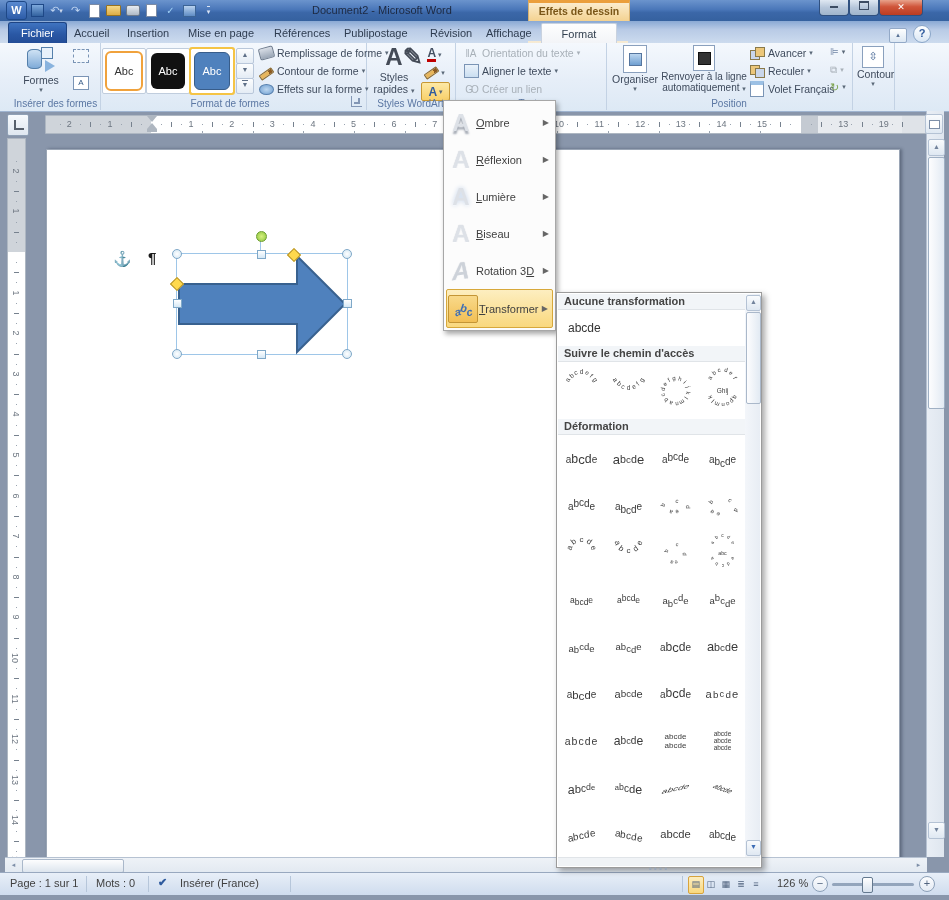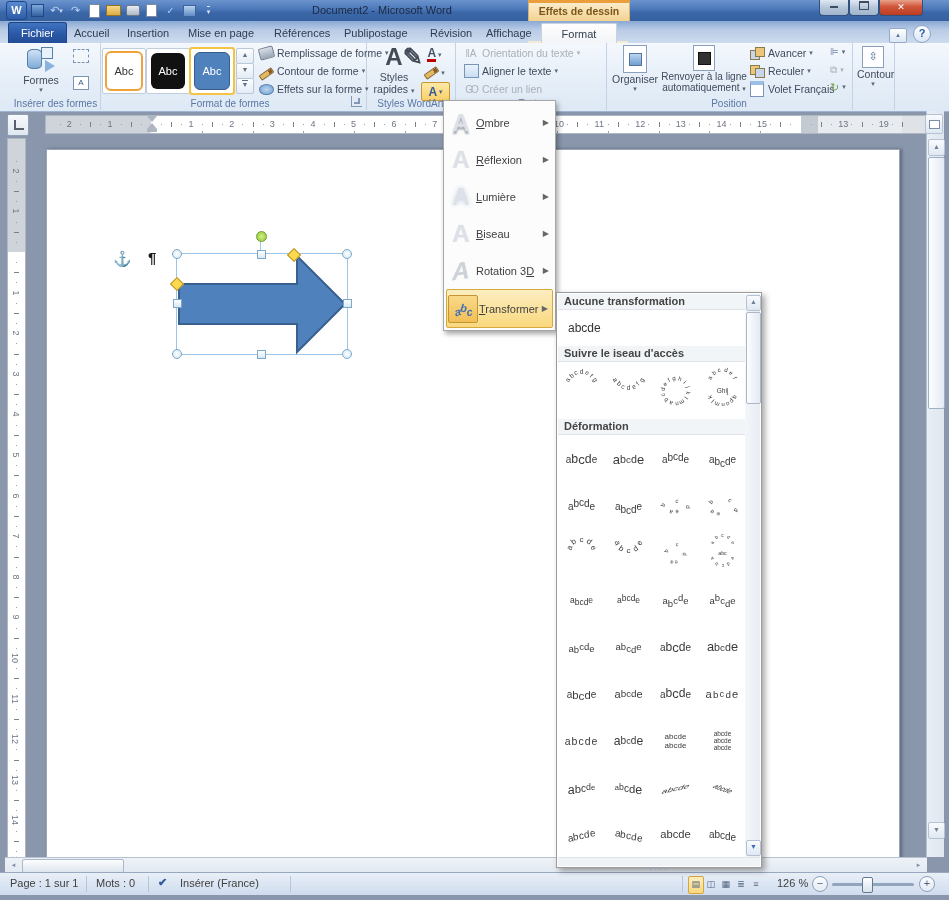--- a/index.html
+++ b/index.html
@@ -692,21 +692,21 @@
 
   <div id="tsub">
     <div id="tscroll">
       <div class="scbtn" style="top:1px;width:13px;height:14px;line-height:12px;">▲</div>
       <div id="sub-thumb"></div>
       <div class="scbtn" style="bottom:1px;width:13px;height:14px;line-height:12px;color:#3c6cb5;">▼</div>
     </div>
     <div id="tgrip"><span class="dots">••••</span></div>
   <div class="thead" style="top: 1px;">Aucune transformation</div>
       <div class="titem-plain" style="top: 17px;">abcde</div>
-      <div class="thead" style="top: 53px;">Suivre le iseau d'accès</div>
+      <div class="thead" style="top: 53px;">Suivre le chemin d'accès</div>
       <div class="tcell" style="left: 1px; top: 70px; width: 47px; height: 56px;">
         <span style="position: absolute; left: 10.2558px; top: 17.2079px; font-size: 6.5px; transform: translate(-50%, -50%) rotate(-62deg);">a</span>
         <span style="position: absolute; left: 13.5934px; top: 12.9868px; font-size: 6.5px; transform: translate(-50%, -50%) rotate(-41.3333deg);">b</span>
         <span style="position: absolute; left: 18.206px; top: 10.2153px; font-size: 6.5px; transform: translate(-50%, -50%) rotate(-20.6667deg);">c</span>
         <span style="position: absolute; left: 23.5px; top: 9.25px; font-size: 6.5px; transform: translate(-50%, -50%) rotate(0deg);">d</span>
         <span style="position: absolute; left: 28.794px; top: 10.2153px; font-size: 6.5px; transform: translate(-50%, -50%) rotate(20.6667deg);">e</span>
         <span style="position: absolute; left: 33.4066px; top: 12.9868px; font-size: 6.5px; transform: translate(-50%, -50%) rotate(41.3333deg);">f</span>
         <span style="position: absolute; left: 36.7442px; top: 17.2079px; font-size: 6.5px; transform: translate(-50%, -50%) rotate(62deg);">g</span>
       </div>
       <div class="tcell" style="left: 48px; top: 70px; width: 47px; height: 56px;">

